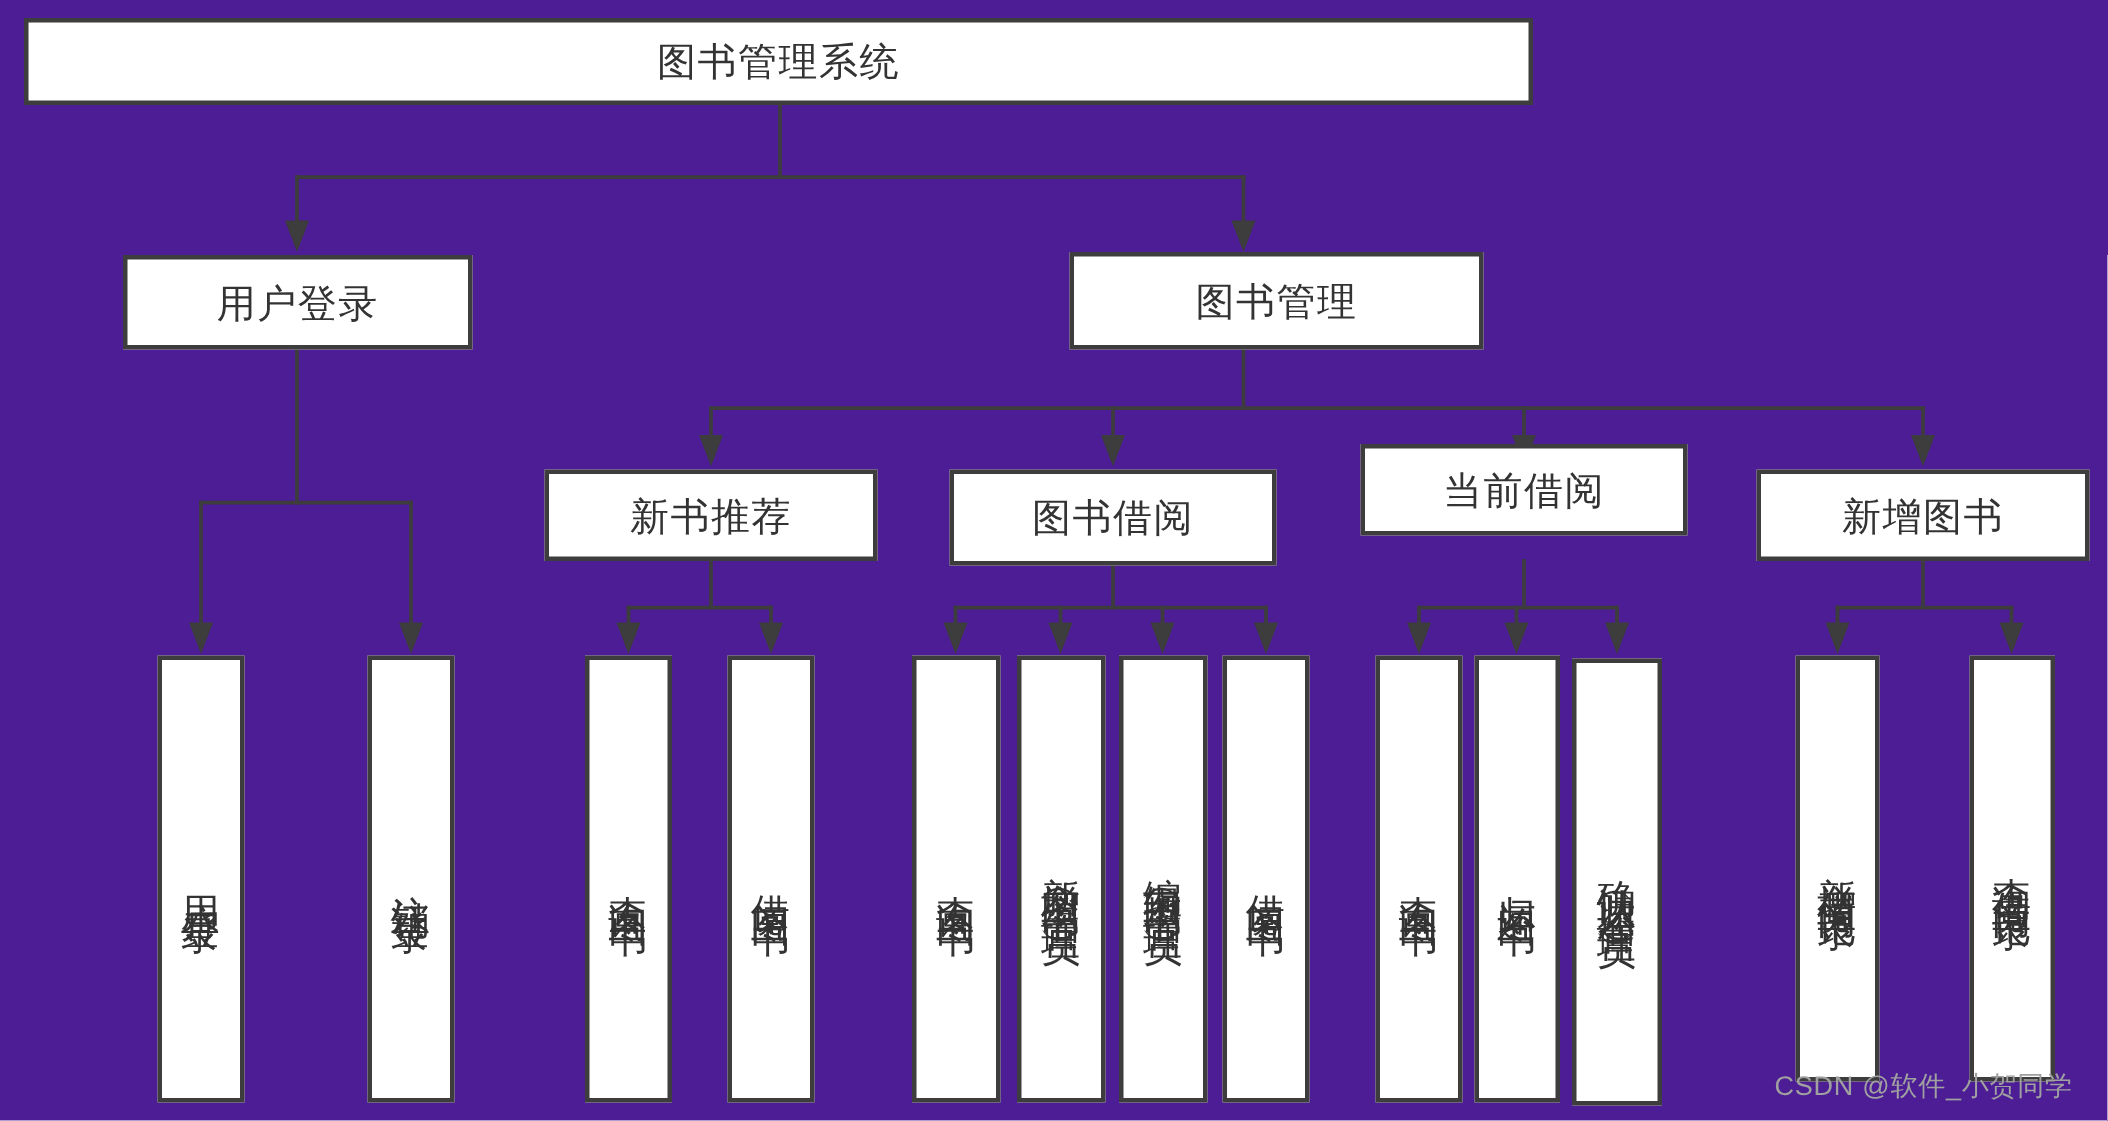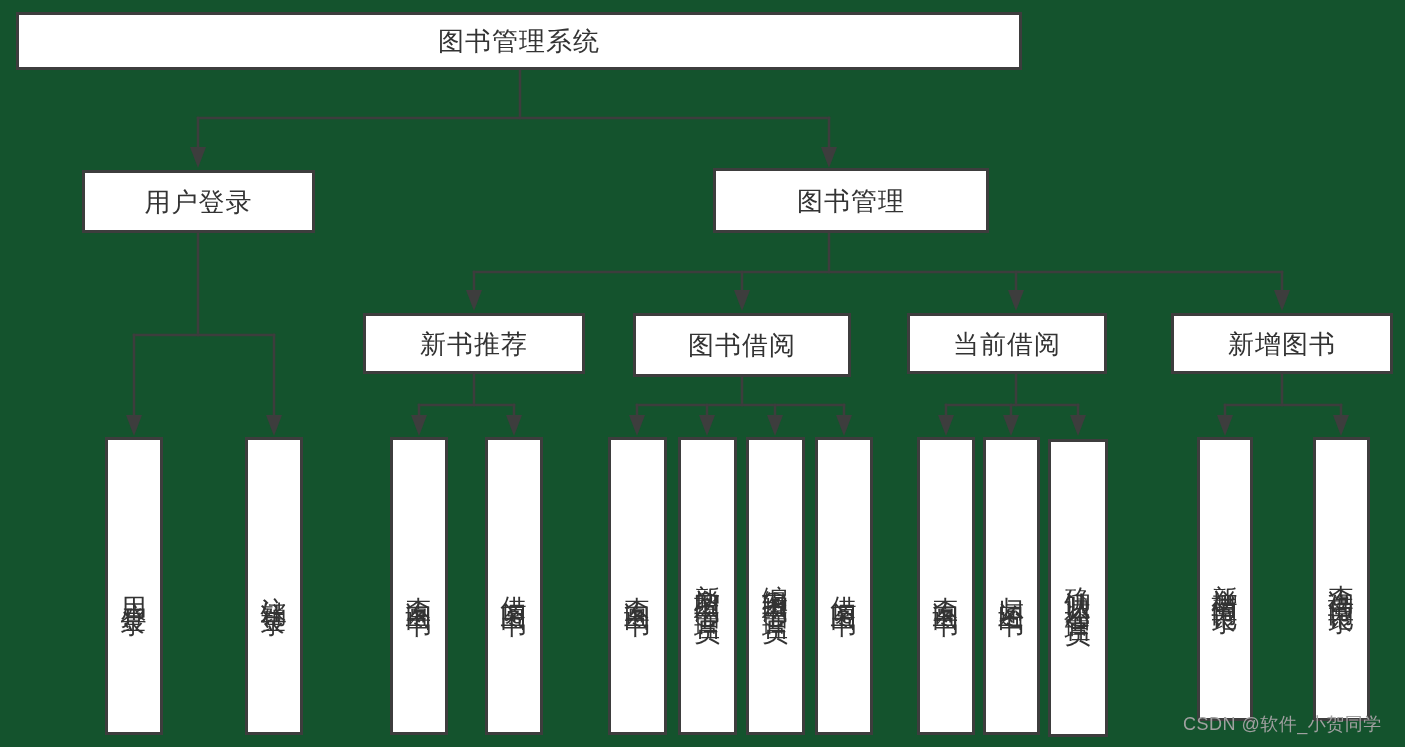--- a/index.html
+++ b/index.html
@@ -1,19 +1,19 @@
 <!DOCTYPE html>
 <html><head>
 <meta charset="utf-8">
 <style>
   html,body { margin:0; padding:0; background:#fff; }
   .canvas {
     position:relative;
     width:1405px; height:747px;
-    background:#14532d;
+    background:#4c1d95;
     overflow:hidden;
     font-family:"Liberation Sans","DejaVu Sans",sans-serif;
   }
   .edges { position:absolute; left:0; top:0; }
   .hnode, .vnode {
     position:absolute;
     box-sizing:border-box;
     border:3px solid #3d3d3d;
     background:#ffffff;
     display:flex;
@@ -136,21 +136,21 @@
   <div class="hnode" style="left:713px;top:168px;width:276px;height:65px">
     <span>图书管理</span>
   </div>
 
   <div class="hnode" style="left:363px;top:313px;width:222px;height:61px">
     <span>新书推荐</span>
   </div>
   <div class="hnode" style="left:633px;top:313px;width:218px;height:64px">
     <span>图书借阅</span>
   </div>
-  <div class="hnode" style="left:907px;top:313px;width:200px;height:61px">
+  <div class="hnode" style="left:907px;top:296px;width:218px;height:61px">
     <span>当前借阅</span>
   </div>
   <div class="hnode" style="left:1171px;top:313px;width:222px;height:61px">
     <span>新增图书</span>
   </div>
 
   <div class="vnode" style="left:105px;top:437px;width:58px;height:298px">
     <span>用户登录</span>
   </div>
   <div class="vnode" style="left:245px;top:437px;width:58px;height:298px">

